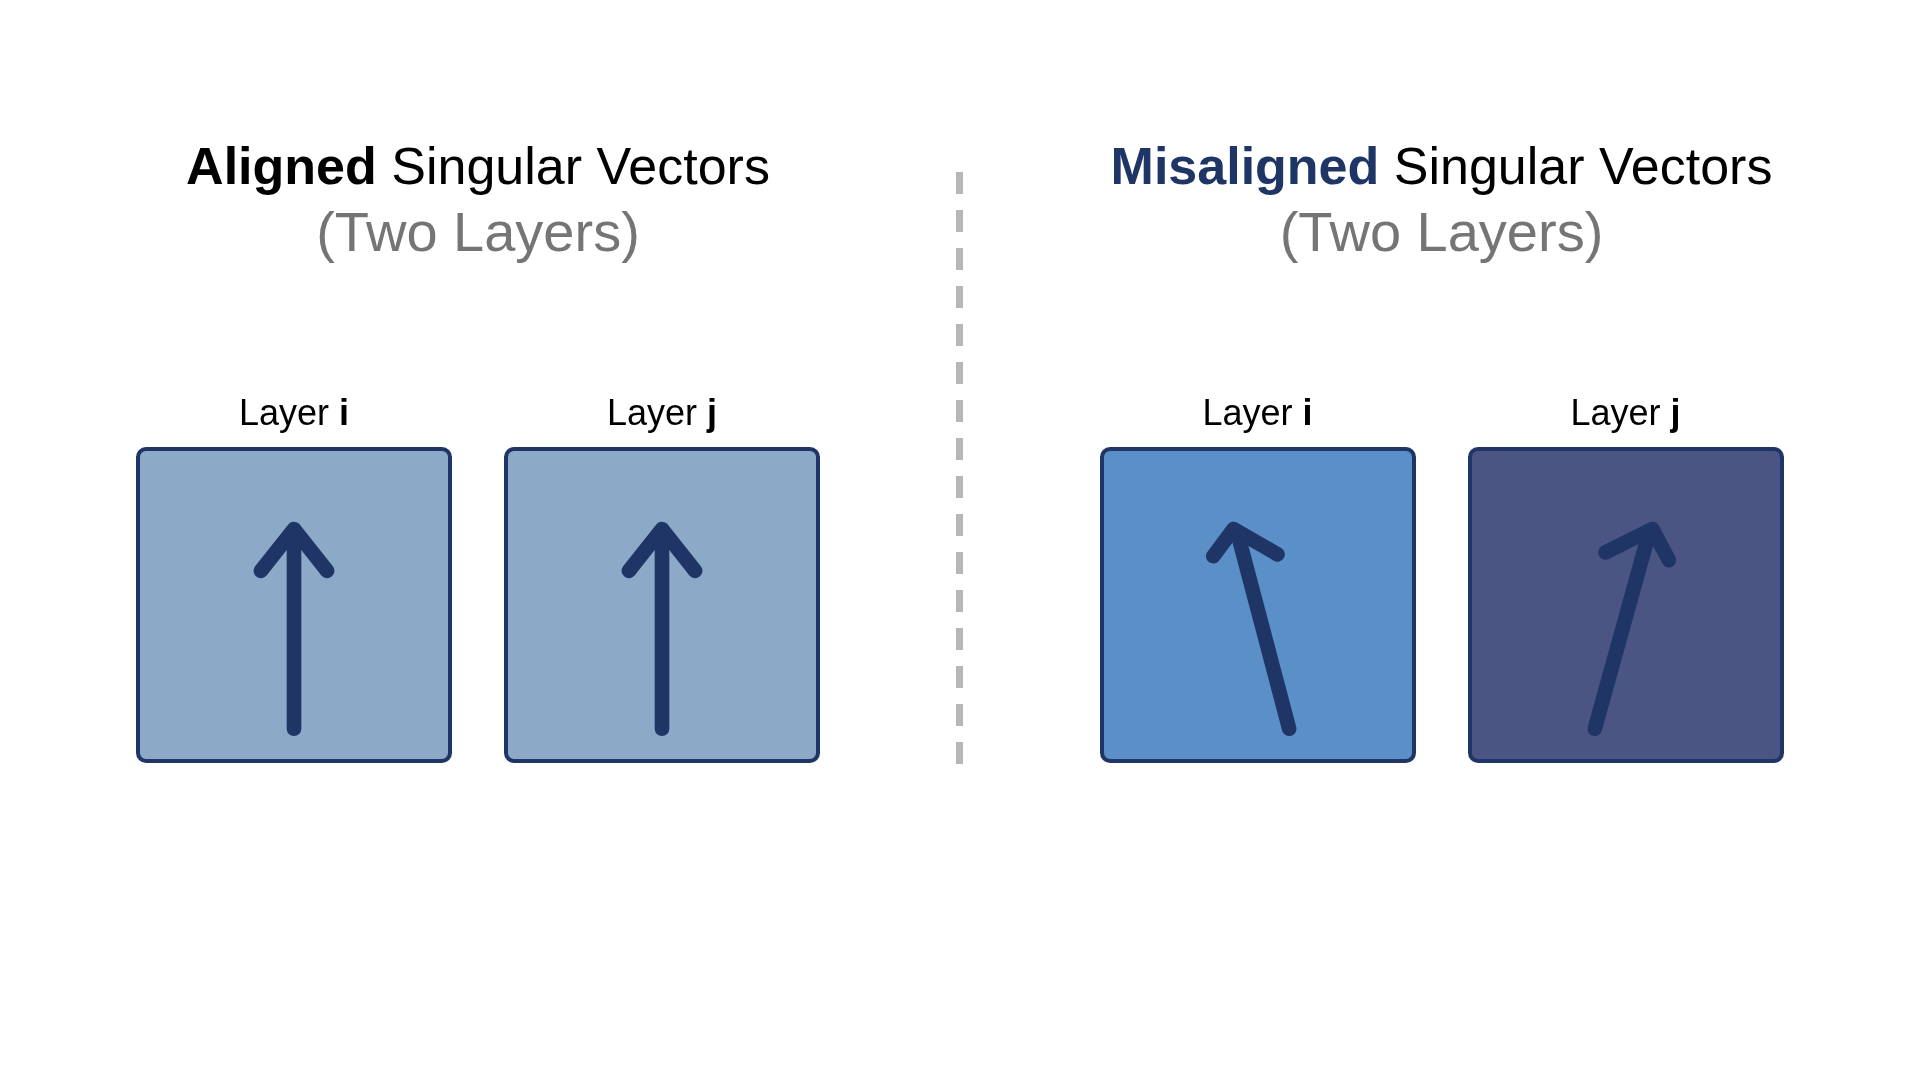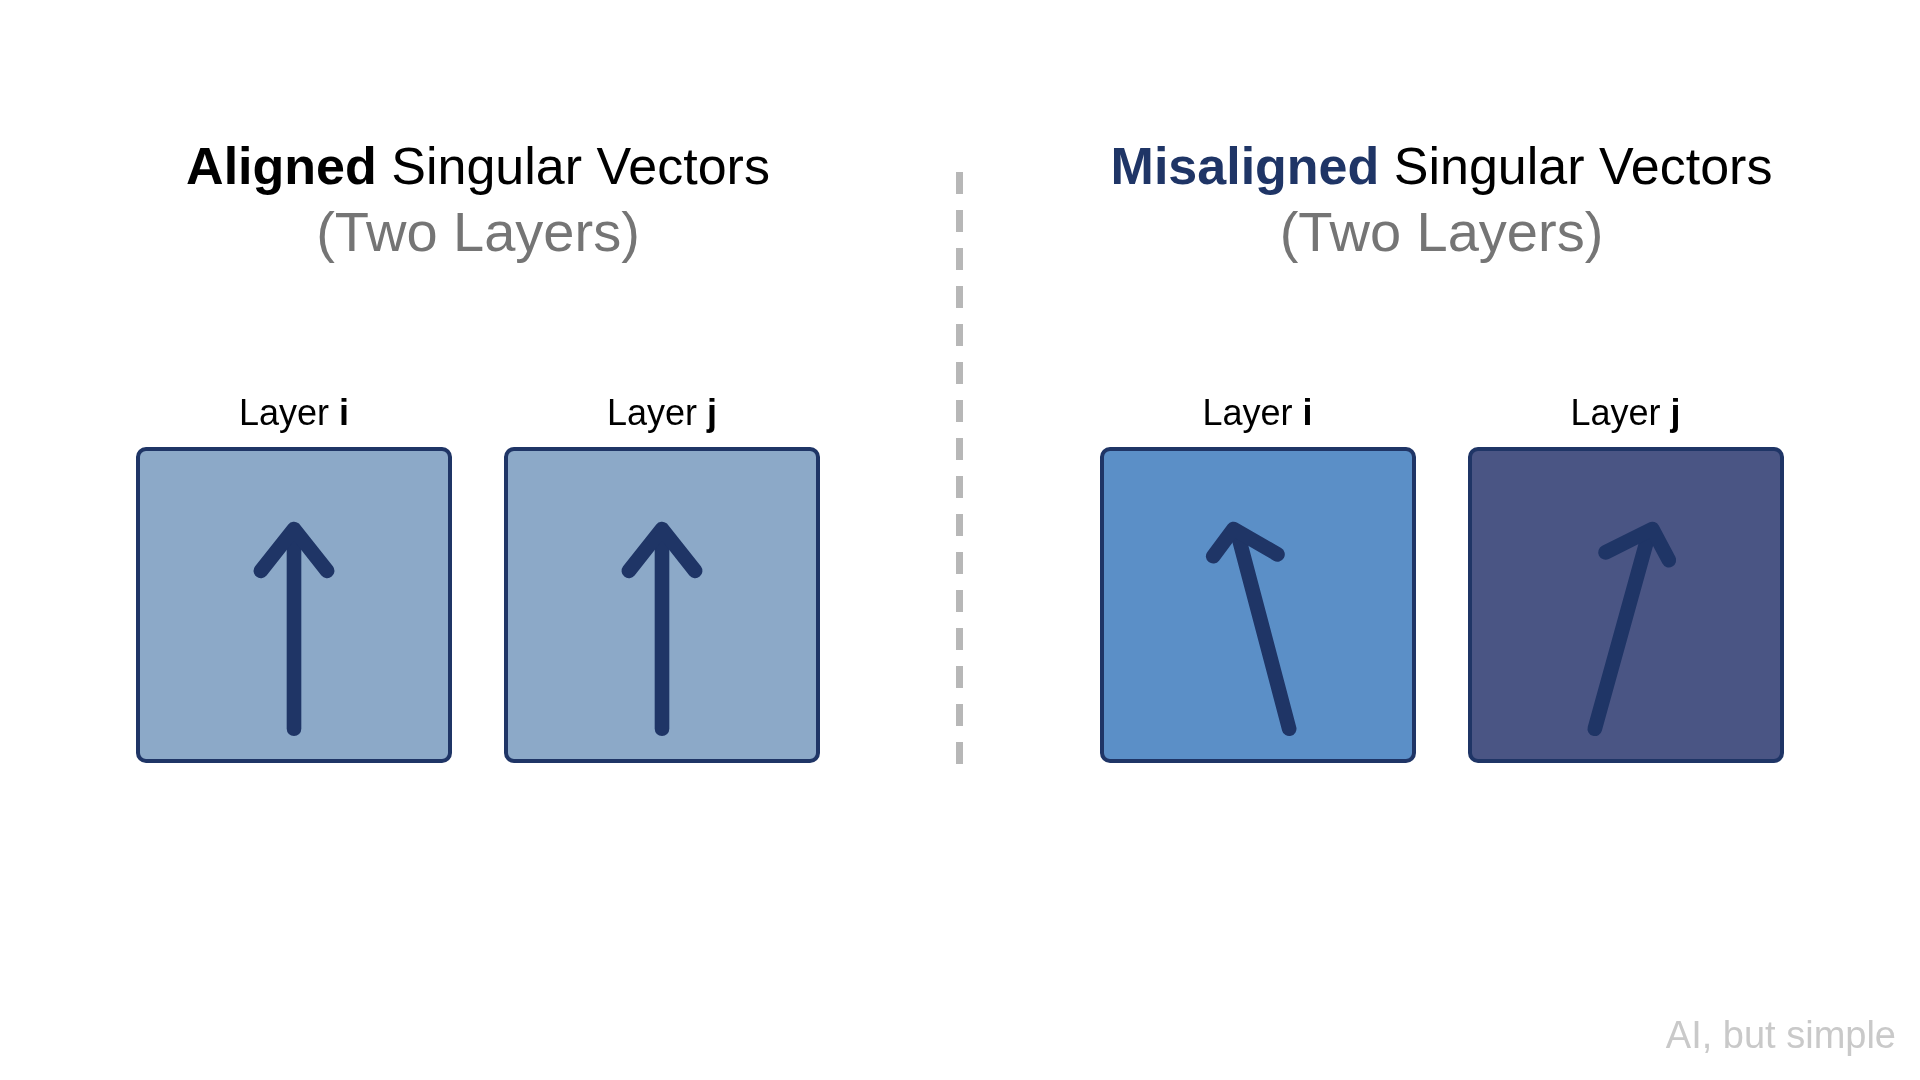--- a/index.html
+++ b/index.html
@@ -208,15 +208,14 @@
               <line x1="126" y1="285" x2="180" y2="90"></line>
               <polyline points="137,104 185,80 202,112"></polyline>
             </g>
           </svg>
         </div>
       </div>
 
     </div>
   </div>
 
-  <div class="watermark">AI, but simple</div>
 
 </div>
 
 </body></html>

